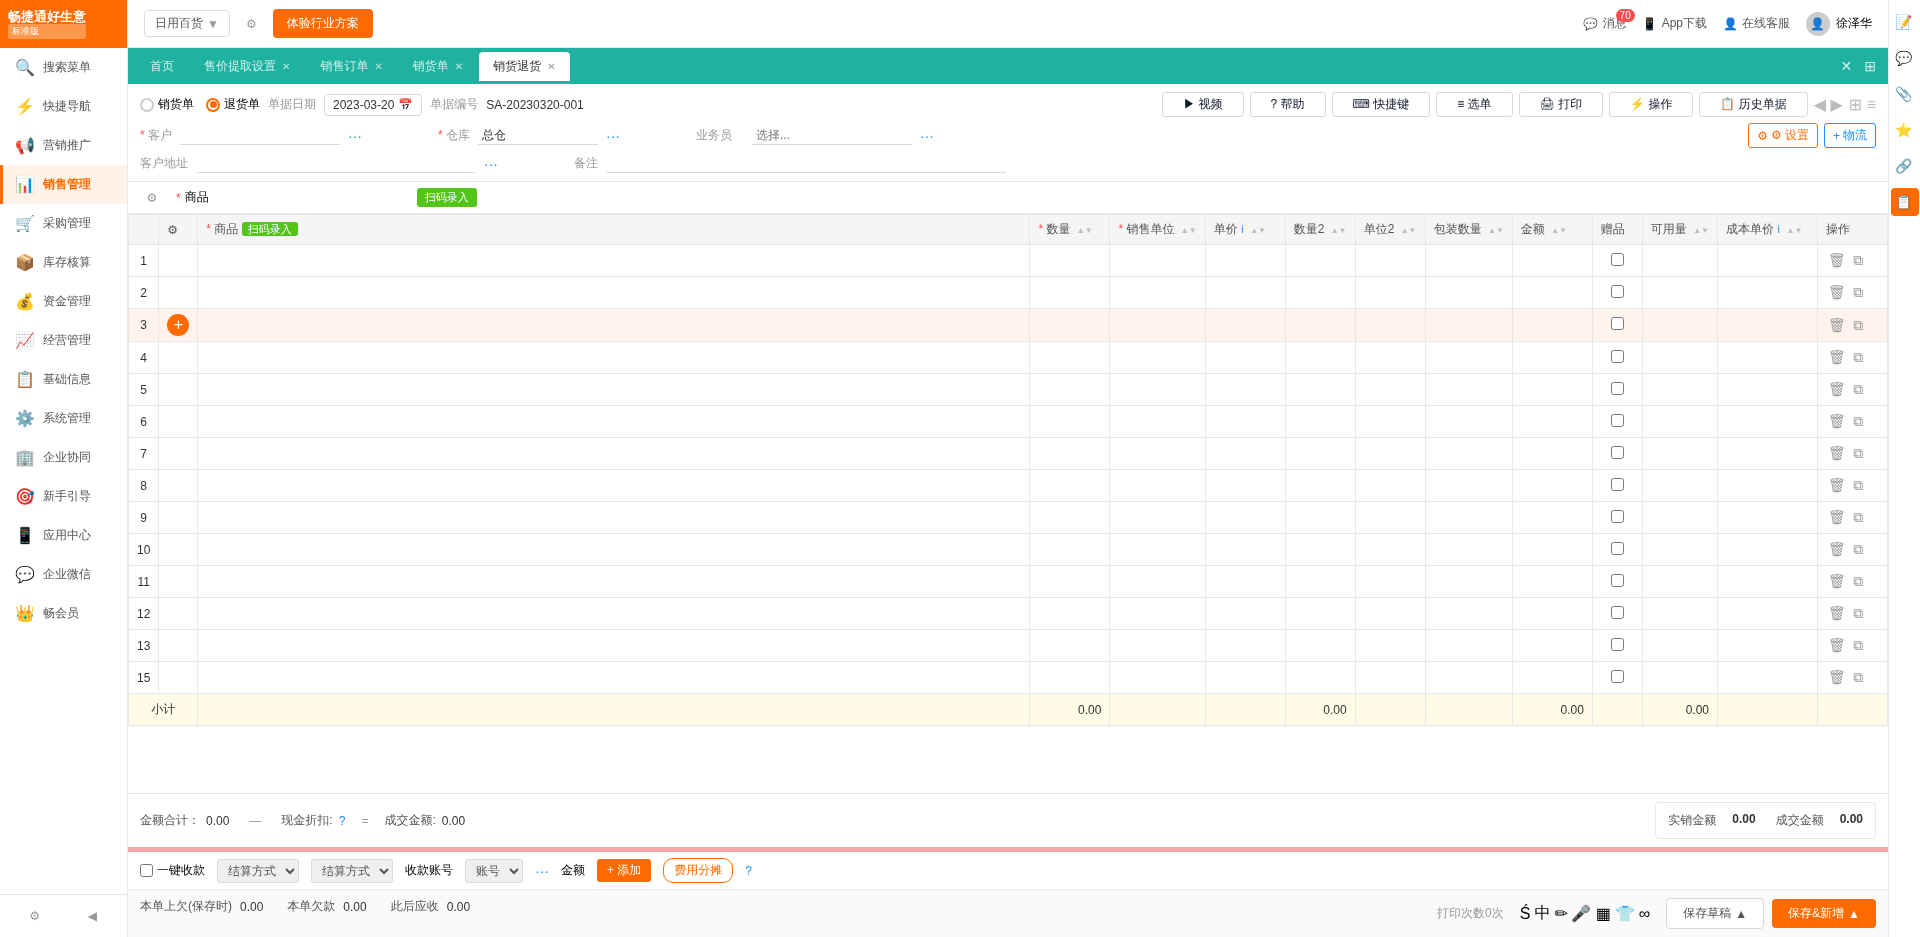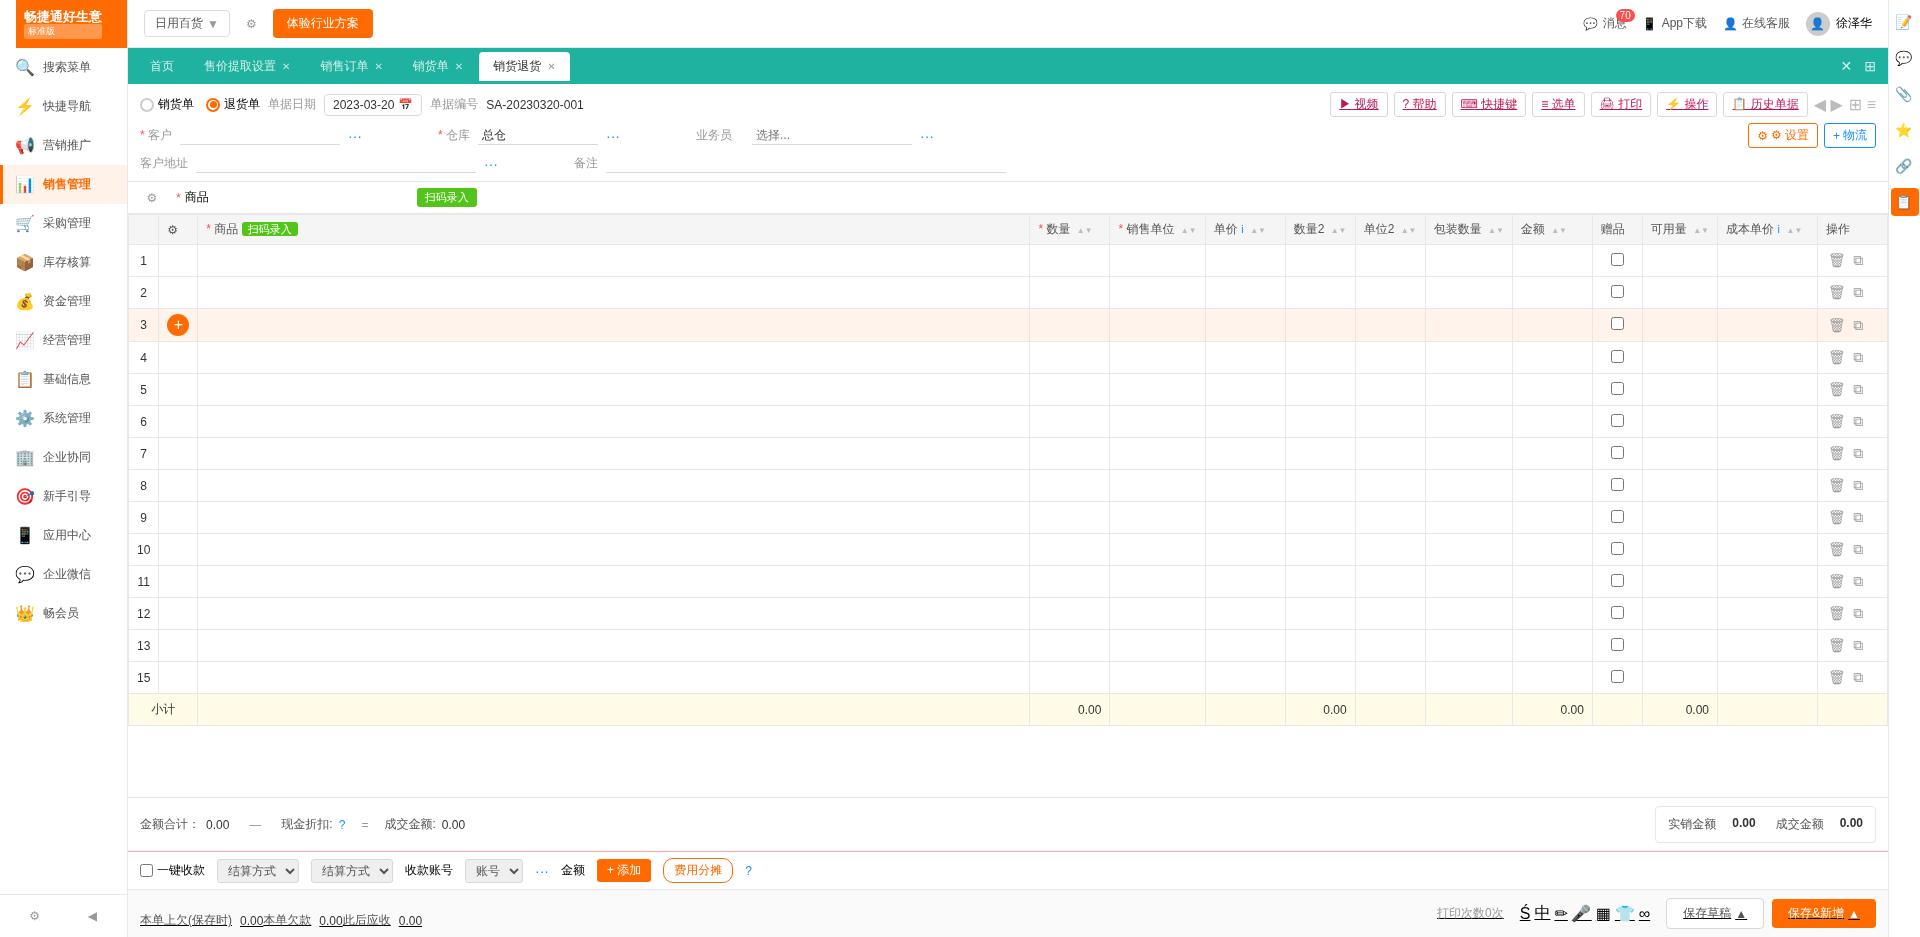--- a/index.html
+++ b/index.html
@@ -15,21 +15,20 @@
       flex-shrink: 0;
     }
     .sidebar-logo {
       background: #ff6b00;
       color: #fff;
       padding: 10px 8px;
       display: flex;
       align-items: center;
       gap: 6px;
       height: 48px;
-      margin-left: 16px;
     }
     .sidebar-logo-text { font-size: 13px; font-weight: bold; line-height: 1.2; }
     .sidebar-logo-badge { font-size: 9px; background: rgba(255,255,255,0.3); padding: 1px 4px; border-radius: 2px; }
 
     .sidebar-item {
       display: flex;
       align-items: center;
       gap: 8px;
       padding: 10px 12px;
       cursor: pointer;
@@ -158,22 +157,22 @@
 
     .form-input {
       border: none; border-bottom: 1px solid #d9d9d9;
       padding: 2px 4px; outline: none; color: #333;
       width: 180px; background: transparent;
     }
 
     .ellipsis-btn { color: #1890ff; cursor: pointer; font-size: 14px; }
     .toolbar-btn {
       display: flex; align-items: center; gap: 3px;
-      padding: 3px 8px; border: 1px solid #d9d9d9;
-      border-radius: 3px; cursor: pointer; color: #be185d; background: #fff; text-decoration: underline;
+      padding: 3px 20px; border: 1px solid #d9d9d9;
+      border-radius: 3px; cursor: pointer; color: #0f172a; background: #fff;
     }
     .settings-btn-small { padding: 3px 8px; border: 1px solid #ff6b00; border-radius: 3px; color: #ff6b00; cursor: pointer; display: flex; align-items: center; gap: 3px; }
     .add-logistics-btn { padding: 3px 8px; border: 1px solid #1890ff; border-radius: 3px; color: #1890ff; cursor: pointer; display: flex; align-items: center; gap: 3px; }
 
     
     .table-container {
       flex: 1;
       overflow: auto;
       background: #fff;
     }
@@ -228,21 +227,21 @@
     .bottom-area {
       background: #fff;
       border-top: 1px solid #e8e8e8;
     }
 
     .amount-row {
       display: flex;
       align-items: center;
       padding: 8px 12px;
       gap: 16px;
-      border-bottom: 1px solid #fca5a5;
+      border-bottom: 5px solid #fca5a5;
     }
     .amount-item { display: flex; align-items: center; gap: 6px; }
     .amount-label { color: #555; }
     .amount-value { color: #333; font-weight: 500; }
     .amount-minus { color: #999; margin: 0 4px; }
     .amount-equals { color: #999; }
     .question-icon { color: #1890ff; cursor: pointer; }
 
     .payment-row {
       display: flex;
@@ -259,25 +258,25 @@
       padding: 3px 10px; border-radius: 3px; cursor: pointer;
     }
     .fee-btn {
       background: #fff; border: 1px solid #d9d9d9;
       padding: 3px 10px; border-radius: 10px; cursor: pointer; color: #555;
     }
     .fee-btn.active { border-color: #ff6b00; color: #ff6b00; }
 
     .footer-bar {
       display: flex;
-      align-items: flex-end;
+      align-items: flex-start;
       padding: 8px 12px;
       background: #fafafa;
       border-top: 1px solid #e8e8e8;
-      text-decoration: underline;
+      gap: 24px;
     }
     .footer-info { display: flex; align-items: center; gap: 8px; color: #555; }
     .footer-info-value { color: #333; font-weight: 500; }
 
     .footer-right { margin-left: auto; display: flex; align-items: center; gap: 8px; }
     .print-info { color: #999; }
 
     .save-draft-btn {
       background: #fff; border: 1px solid #d9d9d9;
       padding: 6px 16px; border-radius: 4px; cursor: pointer; color: #555;

